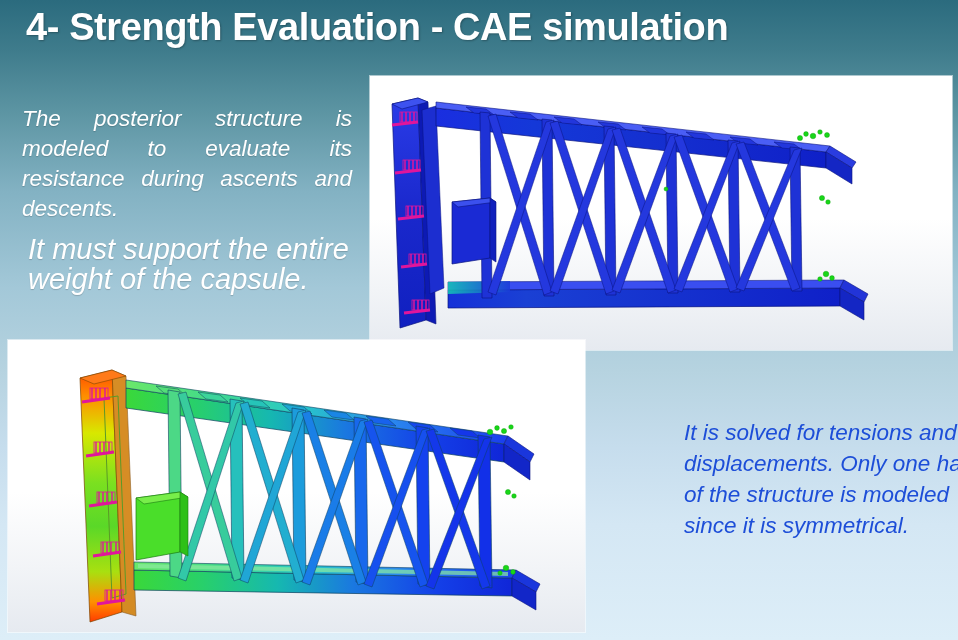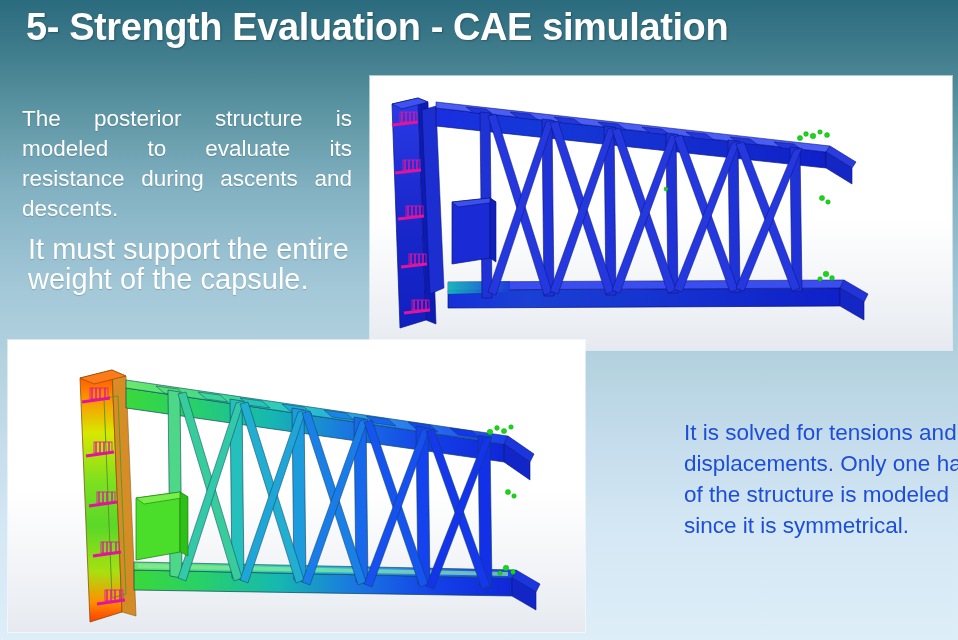--- a/index.html
+++ b/index.html
@@ -13,21 +13,21 @@
 
   
   #slide-title{
     position:absolute;left:26px;top:6px;width:900px;
     color:#ffffff;font-size:38px;font-weight:bold;letter-spacing:-0.4px;
     text-shadow:1px 1px 2px rgba(0,0,0,.28);
     white-space:nowrap;
   }
 
   
-  .para{position:absolute;color:#ffffff;}
+  .para{position:absolute;color:#ffffff;font-style:italic;}
   #para-1{
     left:22px;top:104px;width:330px;font-size:22.5px;line-height:30px;
     text-align:justify;text-shadow:0 1px 1px rgba(0,0,0,.18);
   }
   #para-2{
     left:28px;top:234px;width:326px;font-size:29px;line-height:30px;
     text-shadow:0 1px 1px rgba(0,0,0,.18);
   }
   #para-3{
     left:638px;top:417px;width:310px;font-size:22.5px;line-height:31px;
@@ -43,21 +43,21 @@
   #cae-panel-disp{left:8px;top:340px;width:577px;height:292px;}
   .cae-scene{position:absolute;inset:0;
     background:linear-gradient(to bottom,#ffffff 0%,#ffffff 52%,#f2f4f7 78%,#e6eaf0 100%);}
 
   
   .truss-svg{position:absolute;left:0;top:0;}
 </style>
 </head>
 <body>
 
-<div id="slide-title">5- Strength Evaluation - CAE simulation</div>
+<div id="slide-title">4- Strength Evaluation - CAE simulation</div>
 
 <div class="para" id="para-1">The posterior structure is modeled to evaluate its resistance during ascents and descents.</div>
 <div class="para" id="para-2">It must support the entire weight of the capsule.</div>
 
 <div class="para" id="para-3">It is solved for tensions and displacements. Only one half of the structure is modeled since it is symmetrical.</div>
 
 <div class="cae-panel" id="cae-panel-stress">
   <div class="cae-scene">
     <svg class="truss-svg" width="582" height="274" viewBox="0 0 582 274">
       <defs>

